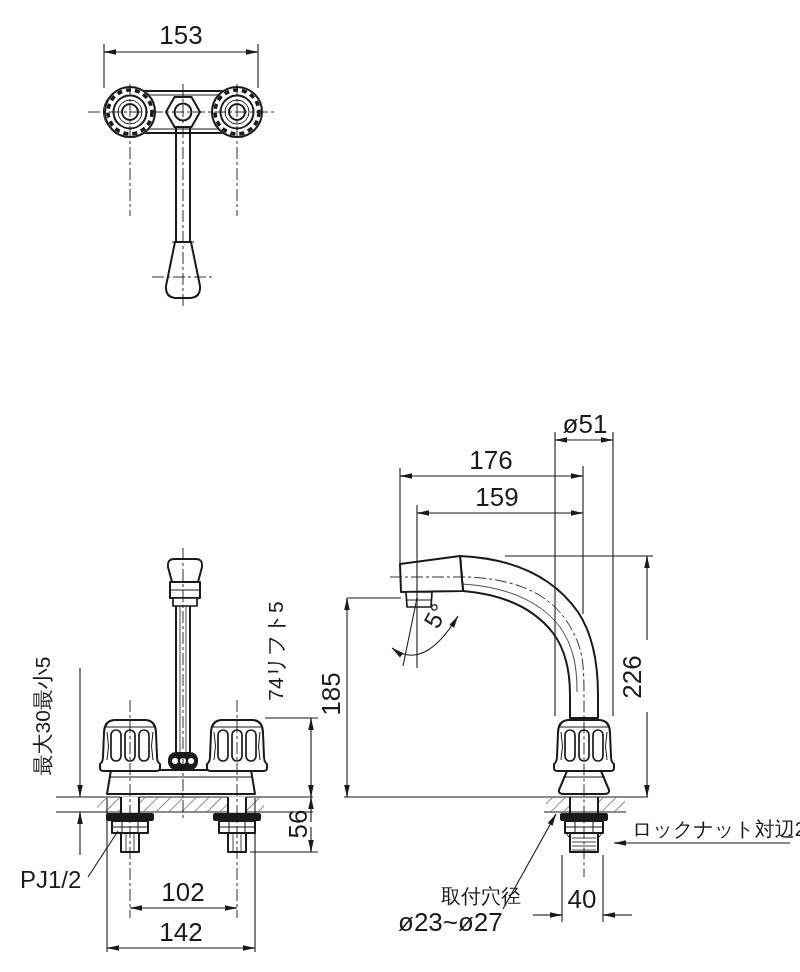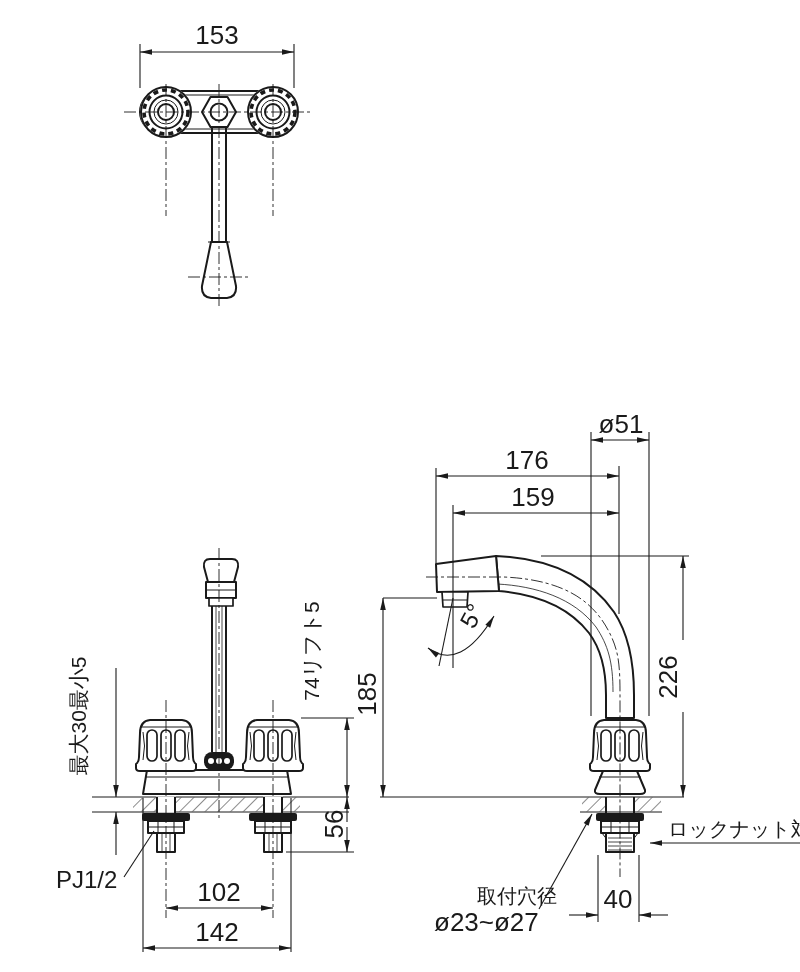--- a/index.html
+++ b/index.html
@@ -1,16 +1,16 @@
 <!DOCTYPE html>
 <html style="--ink: #1a1a1a; --paper: #ffffff;"><head>
 <meta charset="utf-8">
 <style>
   html,body{margin:0;padding:0;background:var(--paper,#ffffff);}
-  .page{width:680px;height:972px;position:relative;background:var(--paper,#ffffff);padding-left:36px;}
+  .page{width:680px;height:972px;position:relative;background:var(--paper,#ffffff);}
   svg{display:block;font-family:"Liberation Sans","DejaVu Sans",sans-serif;}
   .ol{fill:#ffffff;stroke:var(--ink,#1a1a1a);stroke-width:2;stroke-linejoin:round;}
   .ol1{fill:#ffffff;stroke:var(--ink,#1a1a1a);stroke-width:1.7;stroke-linejoin:round;}
   .s2{stroke:var(--ink,#1a1a1a);stroke-width:2;fill:none;}
   .s1{stroke:var(--ink,#1a1a1a);stroke-width:1;fill:none;}
   .s08{stroke:var(--ink,#1a1a1a);stroke-width:0.8;fill:none;}
   .dim{stroke:var(--ink,#1a1a1a);stroke-width:1.1;fill:none;}
   .cl{stroke:var(--ink,#1a1a1a);stroke-width:0.9;fill:none;stroke-dasharray:12 3 3 3;}
   .knurl{fill:none;stroke:var(--ink,#1a1a1a);stroke-width:3.6;stroke-dasharray:5 4;}
   .ink{fill:var(--ink,#1a1a1a);stroke:none;}

